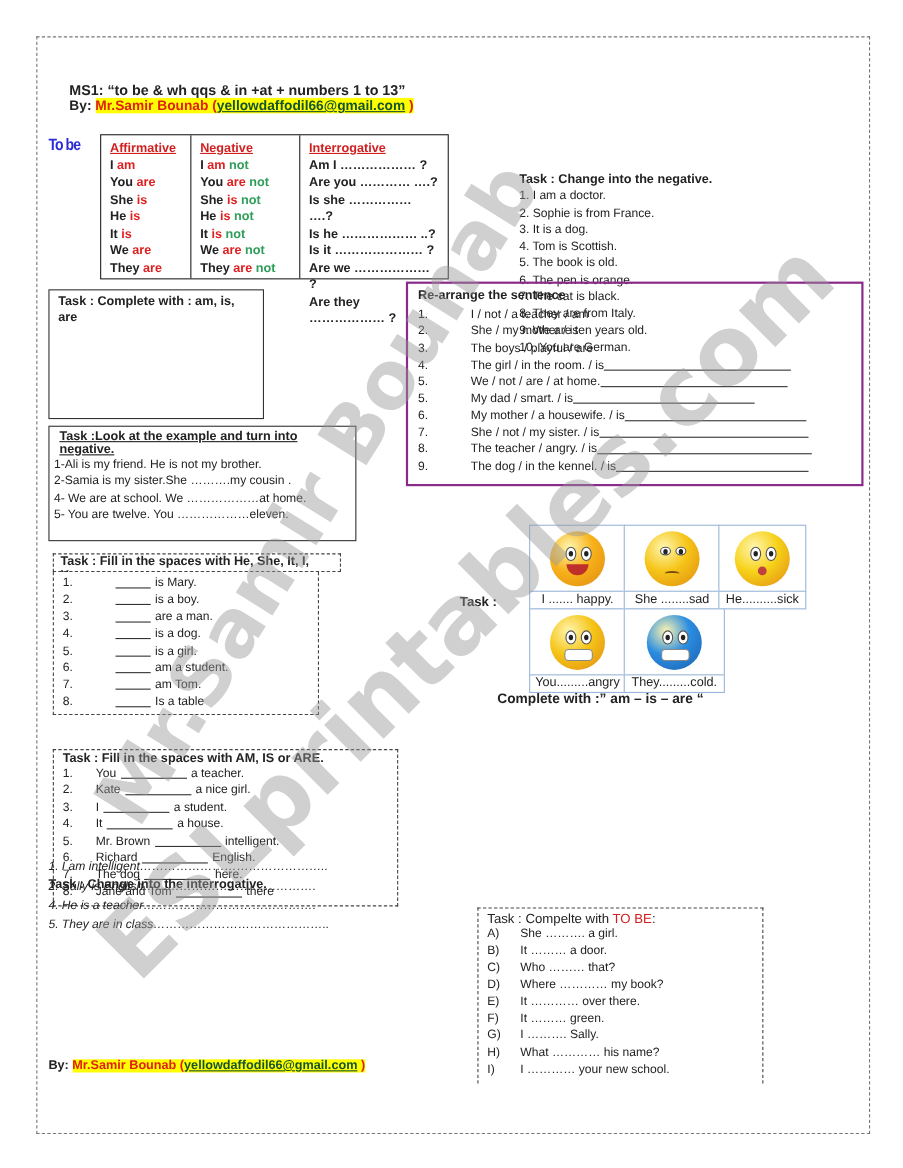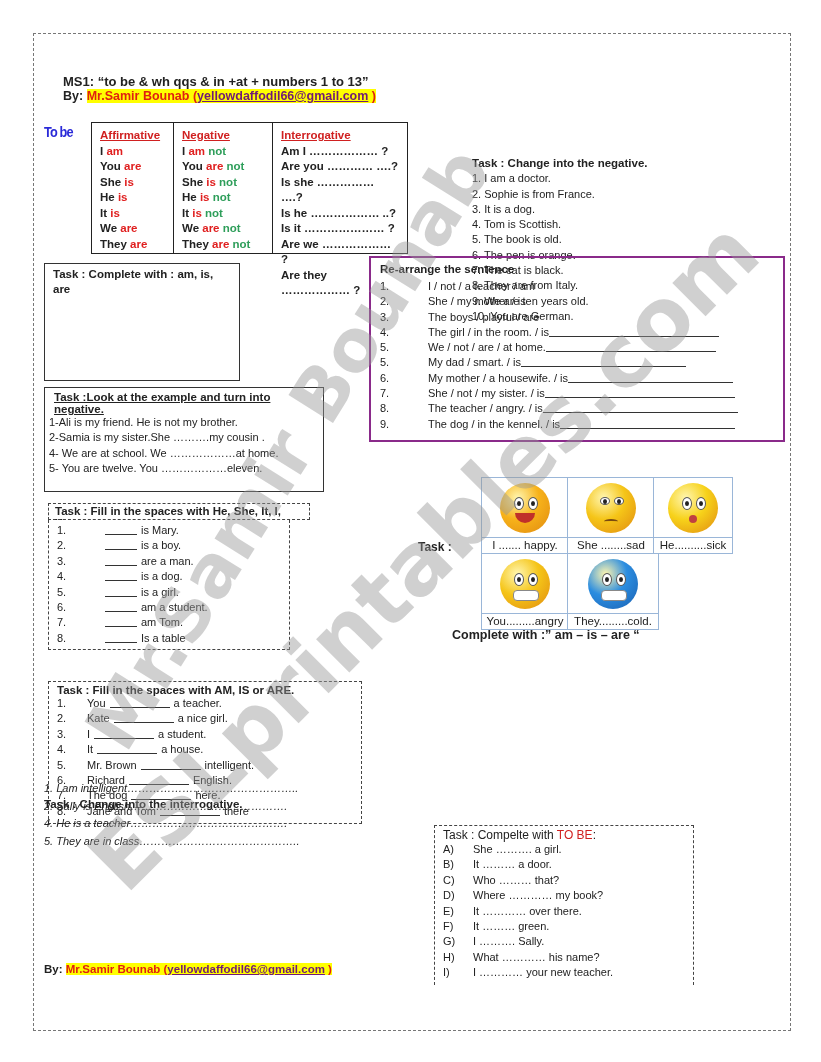--- a/index.html
+++ b/index.html
@@ -2,21 +2,21 @@
 <html><head>
 <meta charset="utf-8">
 <style>
   html,body{margin:0;padding:0;background:#fff;}
   body{width:821px;height:1062px;position:relative;overflow:hidden;font-family:"Liberation Sans",sans-serif;color:#222;}
   .page{position:absolute;left:33px;top:33px;width:756px;height:996px;border:1px dashed #777;}
   .abs{position:absolute;}
   .title{left:63px;top:74px;font-size:13px;font-weight:bold;white-space:nowrap;}
   .byline{font-size:12.5px;font-weight:bold;white-space:nowrap;}
   .byline .hl{background:#ffff00;color:#e02010;}
-  .byline .hl u{color:#701a75;text-align:center;}
+  .byline .hl u{color:#14532d;text-align:center;}
   .tobe-label{left:44px;top:123px;font-size:15px;font-weight:bold;color:#2a2ad8;letter-spacing:-1px;transform:scaleX(0.85);transform-origin:left;}
   .tobe-table{left:91px;top:122px;border:1.5px solid #222;display:flex;height:130px;background:#fff;}
   .tobe-col{padding:5px 8px 0 8px;font-size:11.5px;font-weight:bold;line-height:15.5px;}
   .tobe-col + .tobe-col{border-left:1.5px solid #222;}
   .col-head{color:#d02020;text-decoration:underline;}
   .red{color:#e02020;}
   .green{color:#2e9e5a;}
   .box{border:1.5px solid #333;background:#fff;}
   .dbox{border:1px dashed #444;background:#fff;}
   .bold-list{font-size:11.5px;font-weight:bold;line-height:15.2px;}
@@ -372,21 +372,21 @@
       <div class="row">
         <span class="num">G)</span>
         <span>I ………. Sally.</span>
       </div>
       <div class="row">
         <span class="num">H)</span>
         <span>What ………… his name?</span>
       </div>
       <div class="row">
         <span class="num">I)</span>
-        <span>I ………… your new teacher.</span>
+        <span>I ………… your new school.</span>
       </div>
     </div>
 </div>
 
 <div class="abs byline" style="left:44px;top:963px;font-size:11.5px;">
   <span>By:</span>
   <span class="hl"><span>Mr.Samir Bounab (</span><u>yellowdaffodil66@gmail.com</u><span>  )</span></span>
 </div>
 
 <div class="watermark">

